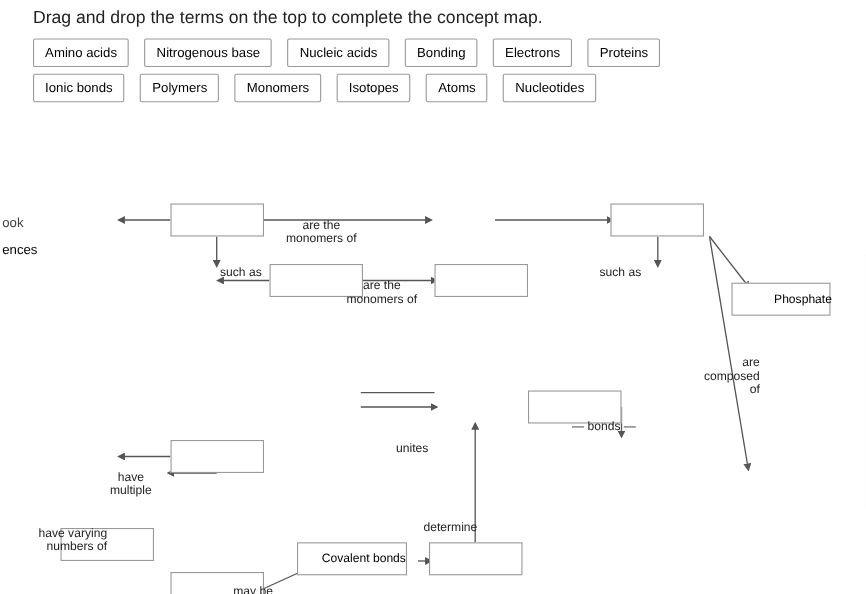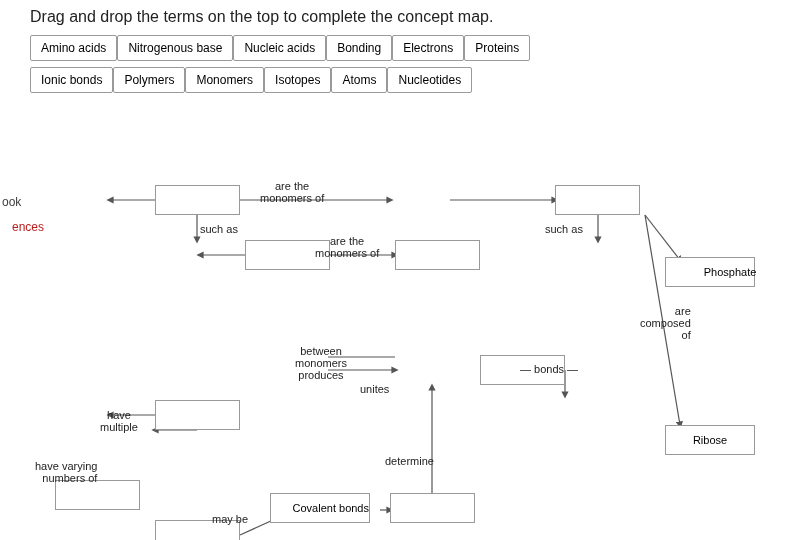--- a/index.html
+++ b/index.html
@@ -27,21 +27,21 @@
     }
     
     .terms-area {
       position: absolute;
       top: 35px;
       left: 30px;
       width: 730px;
     }
     .terms-row {
       display: flex;
-      gap: 0;
+      gap: 14px;
       margin-bottom: 6px;
       flex-wrap: wrap;
     }
     .term-box {
       border: 1.5px solid #999;
       background: #fff;
       padding: 5px 10px;
       font-size: 12px;
       cursor: grab;
       border-radius: 2px;
@@ -67,20 +67,21 @@
       display: flex;
       align-items: center;
       justify-content: center;
     }
     
     .map-label {
       position: absolute;
       font-size: 11px;
       color: #222;
       text-align: center;
+      margin-top: 19px;
     }
     
     .arrows-svg {
       position: absolute;
       top: 0;
       left: 0;
       width: 787px;
       height: 435px;
       pointer-events: none;
     }
@@ -95,21 +96,21 @@
     #box-bottom-mid { left: 155px; top: 415px; width: 85px; }
   </style>
 </head>
 <body>
 
 <div class="page">
 
   <div class="instruction">Drag and drop the terms on the top to complete the concept map.</div>
 
   <div style="position:absolute;left:2px;top:195px;font-size:12px;color:#404040;">ook</div>
-  <div style="position:absolute;left:12px;top:220px;font-size:12px;color:#b91c1c;">ences</div>
+  <div style="position:absolute;left:2px;top:220px;font-size:12px;color:#000000;">ences</div>
 
   <div class="terms-area">
     <div class="terms-row">
       <div class="term-box">Amino acids</div>
       <div class="term-box">Nitrogenous base</div>
       <div class="term-box">Nucleic acids</div>
       <div class="term-box">Bonding</div>
       <div class="term-box">Electrons</div>
       <div class="term-box">Proteins</div>
     </div>
@@ -175,37 +176,31 @@
     <div class="answer-box" id="box-left-lower" style="left:155px;top:295px;width:85px;"></div>
     <div class="answer-box" id="box-center" style="left:480px;top:250px;width:85px;"></div>
     <div class="answer-box" id="box-bottom-left" style="left:55px;top:375px;width:85px;"></div>
     <div class="answer-box" id="box-bottom-mid" style="left:155px;top:415px;width:85px;"></div>
     <div class="answer-box" id="box-bottom-cov-right" style="left:390px;top:388px;width:85px;"></div>
 
     <div class="answer-box" style="left:665px;top:152px;width:90px;background:#fff;border:1.5px solid #999;padding-left:40px;">
       <span style="font-size:11px;">Phosphate</span>
     </div>
 
-    <div class="answer-box" style="left:665px;top:320px;width:90px;background:#fff;border:1.5px solid #999;">
-      <span style="font-size:11px;">Ribose</span>
-    </div>
 
     <div style="position:absolute;left:270px;top:388px;width:100px;height:30px;border:1.5px solid #999;background:#fff;display:flex;align-items:center;justify-content:flex-end;">
       <span style="font-size:11px;">Covalent bonds</span>
     </div>
 
     <div class="map-label" style="left:260px;top:75px;white-space:pre-line;">are the
 monomers of</div>
     <div class="map-label" style="left:315px;top:130px;white-space:pre-line;">are the
 monomers of</div>
     <div class="map-label" style="left:200px;top:118px;">such as</div>
     <div class="map-label" style="left:545px;top:118px;">such as</div>
-    <div class="map-label" style="left:295px;top:240px;white-space:pre-line;text-align:center;">between
-monomers
-produces</div>
     <div class="map-label" style="left:360px;top:278px;">unites</div>
     <div class="map-label" style="left:100px;top:304px;white-space:pre-line;">have
 multiple</div>
     <div class="map-label" style="left:35px;top:355px;white-space:pre-line;text-align:right;">have varying
 numbers of</div>
     <div class="map-label" style="left:212px;top:408px;">may be</div>
     <div class="map-label" style="left:385px;top:350px;">determine</div>
     <div class="map-label" style="left:520px;top:258px;white-space:nowrap;">— bonds —</div>
     <div class="map-label" style="left:640px;top:200px;white-space:pre-line;text-align:right;">are
 composed

